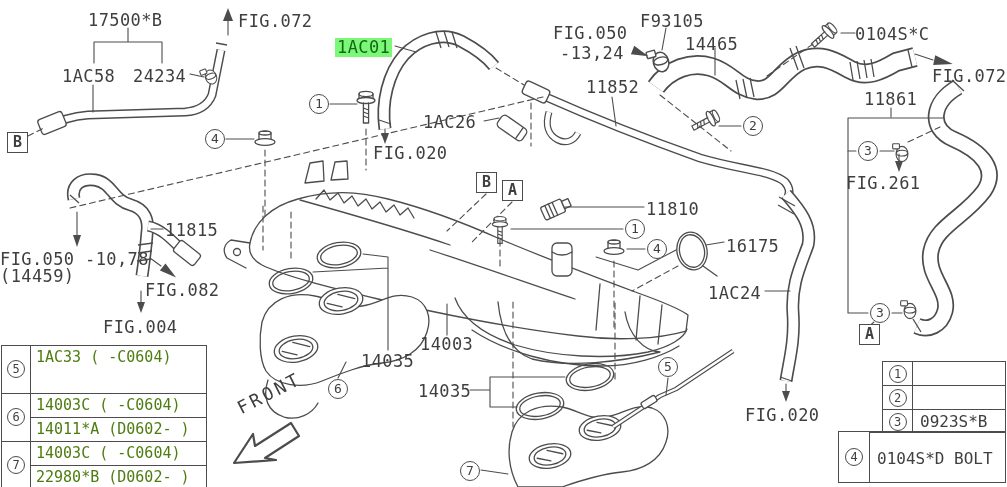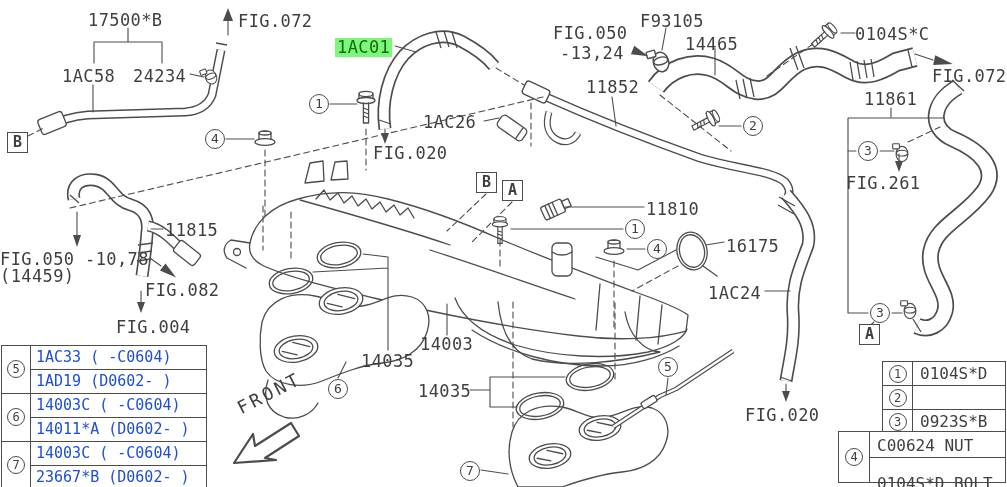--- a/index.html
+++ b/index.html
@@ -17,21 +17,21 @@
           box-sizing:border-box;}
   .front{position:absolute;left:243px;top:398px;font:18px/20px "DejaVu Sans Mono",monospace;
          color:#3f3f3f;letter-spacing:3px;transform:rotate(-27deg);transform-origin:left bottom;}
   
   .ltable{position:absolute;left:1px;top:345px;width:206px;border:1.4px solid #4c4c4c;
           background:#fff;box-sizing:border-box;}
   .tgroup{display:grid;grid-template-columns:29px 1fr;grid-auto-rows:23.4px;}
   .tgroup + .tgroup{border-top:1.4px solid #4c4c4c;}
   .tnum{grid-row:1 / span 2;border-right:1.4px solid #4c4c4c;display:flex;
         align-items:center;justify-content:center;}
-  .tval{padding:2px 0 0 5px;font:15px/19px "DejaVu Sans Mono",monospace;color:#1d4ed8;
+  .tval{padding:2px 0 0 5px;font:15px/19px "DejaVu Sans Mono",monospace;color:#4d7c0f;
         white-space:pre;cursor:pointer;}
   .tval + .tval{border-top:1.2px solid #4c4c4c;}
   .rtable{position:absolute;left:882px;top:361px;width:124px;border:1.4px solid #4c4c4c;
           background:#fff;box-sizing:border-box;}
   .rrow{display:grid;grid-template-columns:30px 1fr;height:23.2px;}
   .rrow + .rrow{border-top:1.4px solid #4c4c4c;}
   .rnum{border-right:1.4px solid #4c4c4c;display:flex;align-items:center;justify-content:center;}
   .rval{padding:2px 0 0 7px;font:16px/19px "DejaVu Sans Mono",monospace;color:#3f3f3f;
         white-space:pre;cursor:pointer;}
   .rtable2{position:absolute;left:838px;top:431px;width:168px;border:1.4px solid #4c4c4c;
@@ -321,21 +321,21 @@
 <div class="lbl" style="left:864px;top:90px">11861</div>
 <div class="lbl" style="left:846px;top:174px">FIG.261</div>
 <div class="lbl" style="left:646px;top:200px">11810</div>
 <div class="lbl" style="left:726px;top:237px">16175</div>
 <div class="lbl" style="left:708px;top:284px">1AC24</div>
 <div class="lbl" style="left:745px;top:406px">FIG.020</div>
 <div class="lbl" style="left:165px;top:221px">11815</div>
 <div class="lbl" style="left:0px;top:250px">FIG.050 -10,78</div>
 <div class="lbl" style="left:0px;top:267px">(14459)</div>
 <div class="lbl" style="left:145px;top:281px">FIG.082</div>
-<div class="lbl" style="left:116px;top:318px">FIG.004</div>
+<div class="lbl" style="left:103px;top:318px">FIG.004</div>
 <div class="lbl" style="left:420px;top:335px">14003</div>
 <div class="lbl" style="left:361px;top:352px">14035</div>
 <div class="lbl" style="left:418px;top:382px">14035</div>
 <div class="front">FRONT</div>
 
 <div class="circ" style="left:205px;top:129px">4</div>
 <div class="circ" style="left:309px;top:94px">1</div>
 <div class="circ" style="left:743px;top:116px">2</div>
 <div class="circ" style="left:858px;top:141px">3</div>
 <div class="circ" style="left:870px;top:303px">3</div>
@@ -349,59 +349,56 @@
 <div class="refbox" style="left:476px;top:172px">B</div>
 <div class="refbox" style="left:502px;top:180px">A</div>
 <div class="refbox" style="left:859px;top:324px">A</div>
 
 <div class="ltable">
   <div class="tgroup">
     <div class="tnum">
           <div class="circ-s">5</div>
         </div>
     <div class="tval">1AC33 ( -C0604)</div>
-    <div class="tval">1AD19 (D0602- )</div>
   </div>
   <div class="tgroup">
     <div class="tnum">
           <div class="circ-s">6</div>
         </div>
     <div class="tval">14003C ( -C0604)</div>
     <div class="tval">14011*A (D0602- )</div>
   </div>
   <div class="tgroup">
     <div class="tnum">
           <div class="circ-s">7</div>
         </div>
     <div class="tval">14003C ( -C0604)</div>
-    <div class="tval">23667*B (D0602- )</div>
+    <div class="tval">22980*B (D0602- )</div>
   </div>
 </div>
 
 <div class="rtable">
   <div class="rrow">
     <div class="rnum">
           <div class="circ-s">1</div>
         </div>
-    <div class="rval">0104S*D</div>
   </div>
   <div class="rrow">
     <div class="rnum">
           <div class="circ-s">2</div>
         </div>
   </div>
   <div class="rrow">
     <div class="rnum">
           <div class="circ-s">3</div>
         </div>
     <div class="rval">0923S*B</div>
   </div>
 </div>
 
 <div class="rtable2">
   <div class="tnum">
         <div class="circ-s">4</div>
       </div>
-  <div class="rval" style="padding-top:4px">C00624 NUT</div>
   <div class="rval" style="padding-top:16px;border-top:1.2px solid #4c4c4c">0104S*D BOLT</div>
 </div>
 
 </div>
 
 </body></html>

